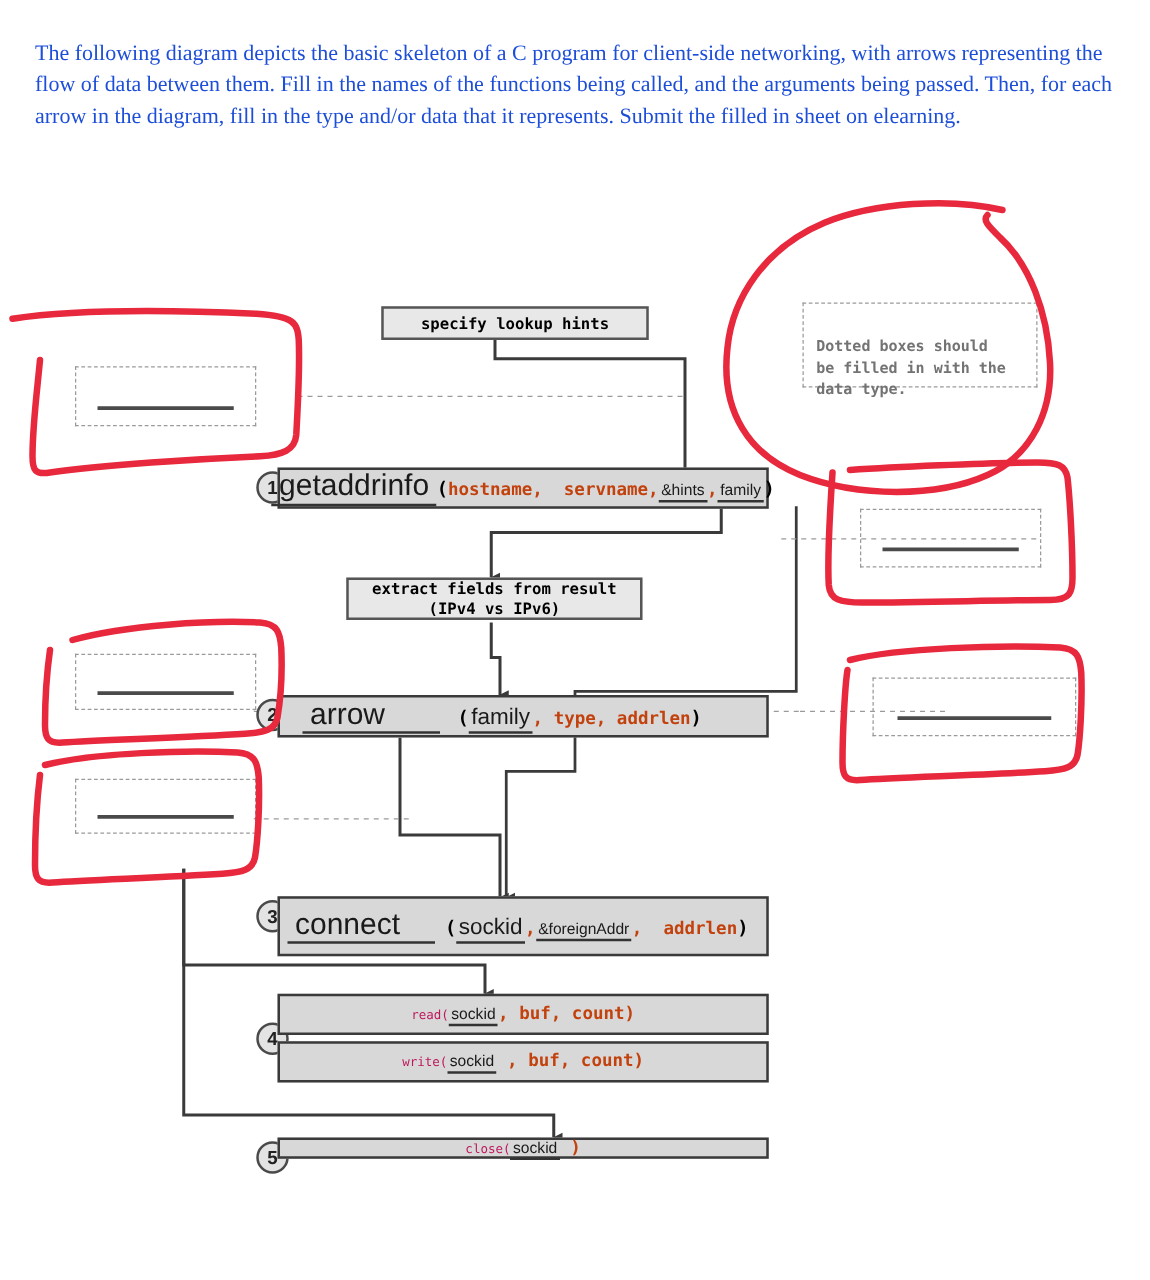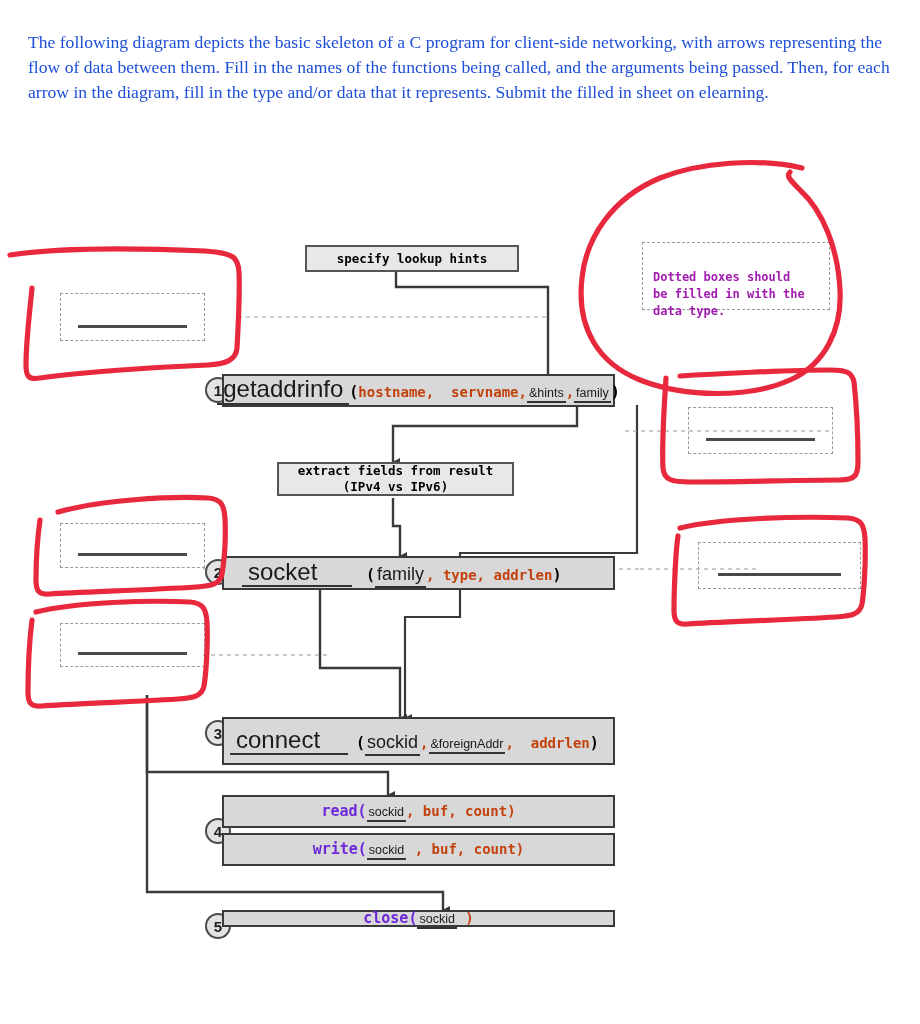--- a/index.html
+++ b/index.html
@@ -69,23 +69,23 @@
   .fname-hand {
     font-family: "Liberation Sans", sans-serif;
     font-size: 24px;
     color: #1a1a1a;
     border-bottom: 2px solid #333333;
     padding: 0 6px 1px 6px;
     line-height: 1.05;
   }
   .fname-mono {
     font-family: "DejaVu Sans Mono", monospace;
-    font-size: 15px;
-    font-weight: bold;
-    color: #6d28d9;
+    font-size: 10px;
+    font-weight: normal;
+    color: #be185d;
   }
   .arg-mono {
     font-family: "DejaVu Sans Mono", monospace;
     font-size: 14px;
     font-weight: bold;
     color: #c2410c;
   }
   .arg-hand {
     font-family: "Liberation Sans", sans-serif;
     font-size: 18px;
@@ -136,21 +136,21 @@
 
   
   .notebox {
     position: absolute;
     border: 1px dashed #9a9a9a;
     background: transparent;
     font-family: "DejaVu Sans Mono", monospace;
     font-size: 12px;
     font-weight: bold;
     line-height: 17px;
-    color: #a21caf;
+    color: #737373;
     padding: 9px 10px;
     white-space: pre-line;
   }
 </style>
 </head>
 <body>
 
 <div id="intro">The following diagram depicts the basic skeleton of a C program for client-side networking, with arrows representing the flow of data between them. Fill in the names of the functions being called, and the arguments being passed. Then, for each arrow in the diagram, fill in the type and/or data that it represents. Submit the filled in sheet on elearning.</div>
 
 <div id="diagram">
@@ -207,21 +207,21 @@
   <div class="numcircle" style="left:205px; top:227px;">1</div>
   <div class="fbox" style="left:222px; top:224px; width:393px; height:33px;">
     <span class="call">
       <span class="fname-hand">getaddrinfo</span><span class="paren">(</span><span class="arg-mono">hostname,  servname,</span><span class="arg-hand sm">&amp;hints</span><span class="arg-mono">,</span><span class="arg-hand sm">family</span><span class="paren">)</span>
     </span>
   </div>
 
   <div class="numcircle" style="left:205px; top:409px;">2</div>
   <div class="fbox" style="left:222px; top:406px; width:393px; height:34px; justify-content:flex-start; padding-left:18px;">
     <span class="call">
-      <span class="fname-hand" style="min-width:110px; display:inline-block;">socket</span><span class="paren" style="margin-left:14px;">(</span><span class="arg-hand">family</span><span class="arg-mono">, type, addrlen</span><span class="paren">)</span>
+      <span class="fname-hand" style="min-width:110px; display:inline-block;">arrow</span><span class="paren" style="margin-left:14px;">(</span><span class="arg-hand">family</span><span class="arg-mono">, type, addrlen</span><span class="paren">)</span>
     </span>
   </div>
 
   <div class="numcircle" style="left:205px; top:570px;">3</div>
   <div class="fbox" style="left:222px; top:567px; width:393px; height:48px; justify-content:flex-start; padding-left:6px;">
     <span class="call">
       <span class="fname-hand" style="min-width:118px; display:inline-block;">connect</span><span class="paren" style="margin-left:8px;">(</span><span class="arg-hand">sockid</span><span class="arg-mono">,</span><span class="arg-hand sm">&amp;foreignAddr</span><span class="arg-mono">,  addrlen</span><span class="paren">)</span>
     </span>
   </div>
 

